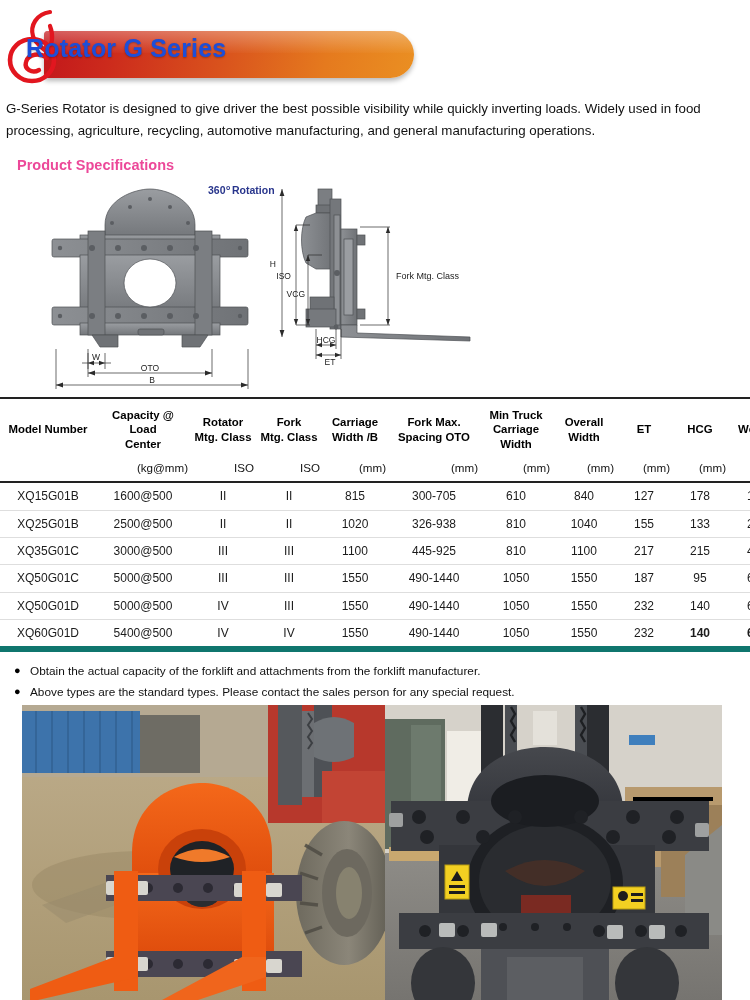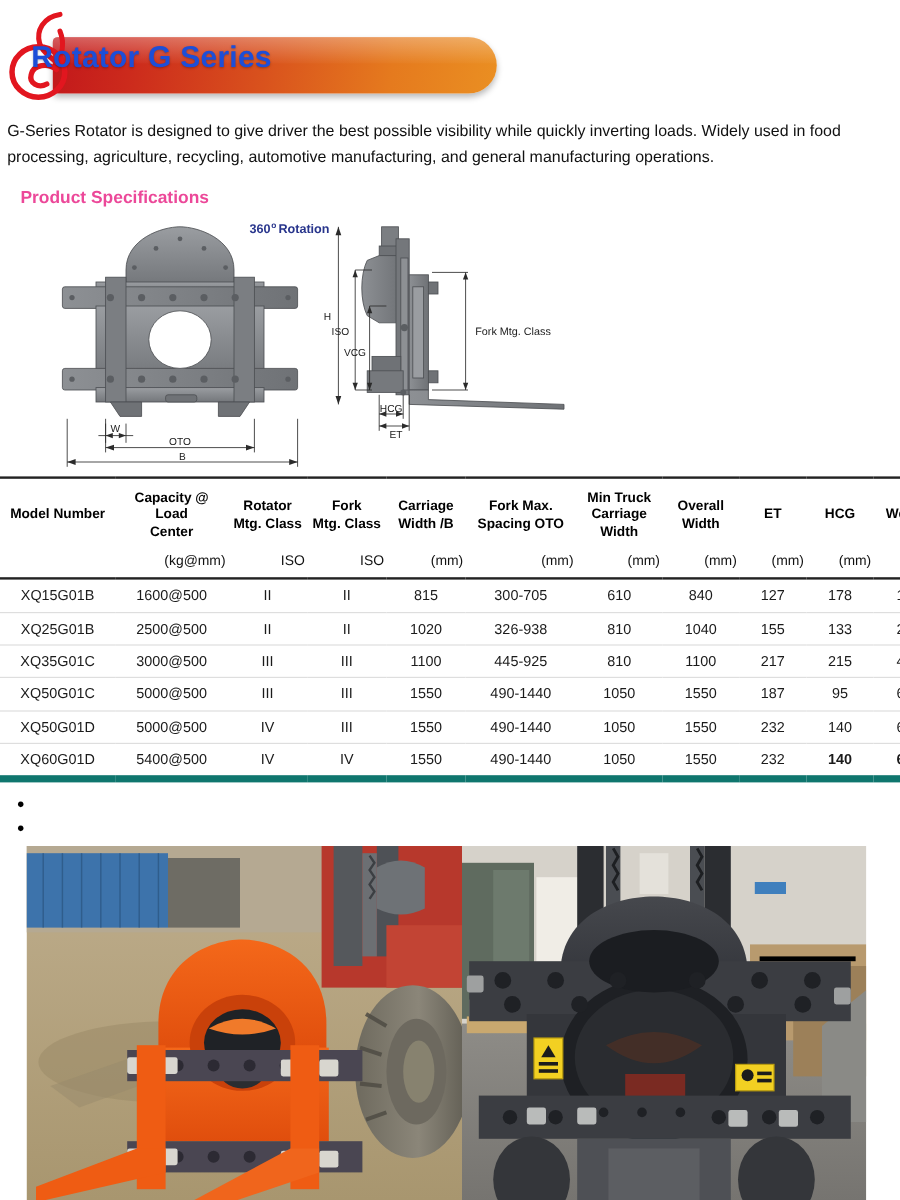--- a/index.html
+++ b/index.html
@@ -458,23 +458,25 @@
       <td>232</td>
       <td class="emph">140</td>
       <td class="emph">638</td>
     </tr>
   </tbody>
 </table>
 
 <div class="notes">
   <div class="note-row">
     <span class="note-bullet">●</span>
+    <span>Obtain the actual capacity of the forklift and attachments from the forklift manufacturer.</span>
   </div>
   <div class="note-row">
     <span class="note-bullet">●</span>
+    <span>Above types are the standard types. Please contact the sales person for any special request.</span>
   </div>
 </div>
 
 <div class="photos">
 
   <div class="photo photo-left">
     <svg width="363" height="295" viewBox="0 0 363 295">
       <defs>
         <linearGradient id="ground" x1="0" y1="0" x2="0" y2="1">
           <stop offset="0%" stop-color="#bfae8d"></stop>

